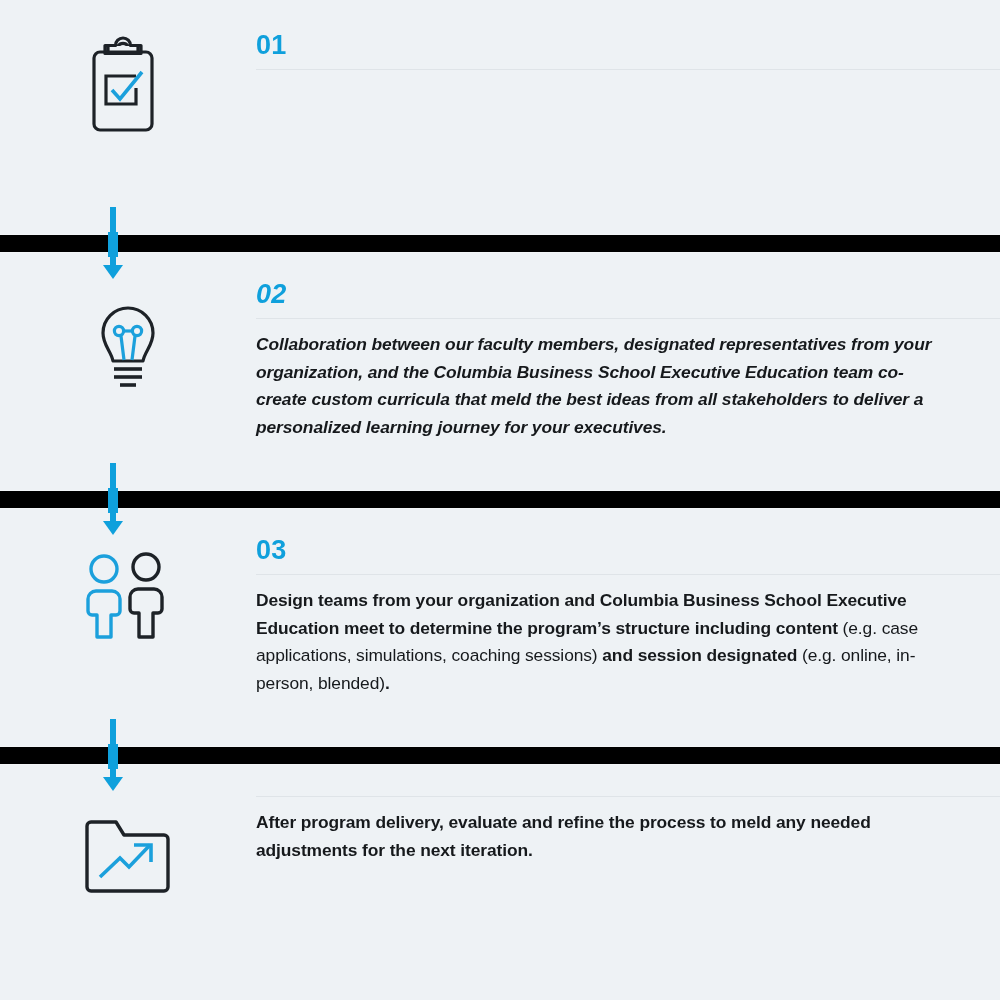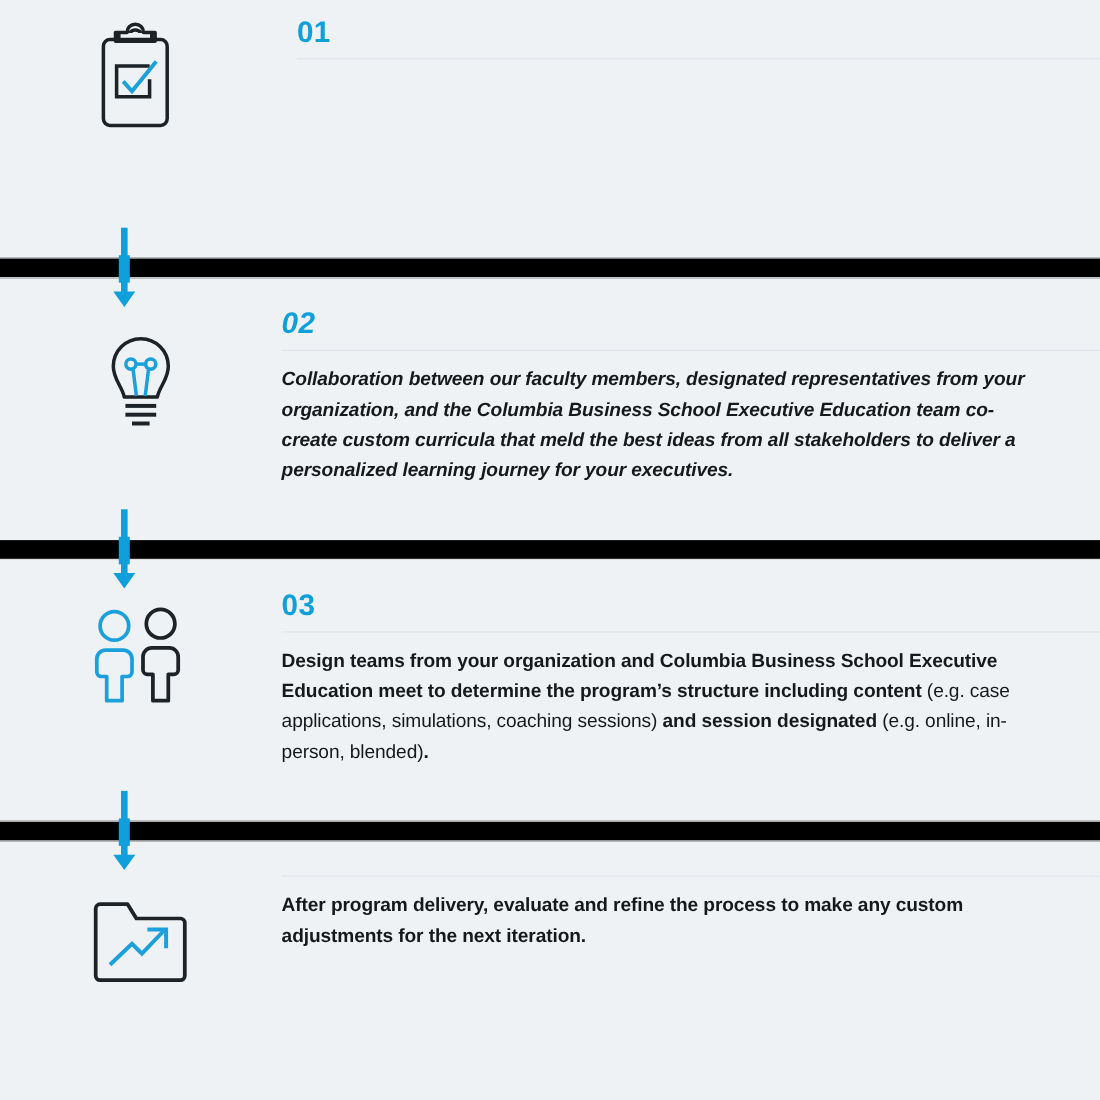--- a/index.html
+++ b/index.html
@@ -69,21 +69,21 @@
   .arrow-wrap {
     position:absolute;
     width:26px;
     left:100px;
   }
   .arrow-wrap svg { display:block; overflow:visible; }
 </style>
 </head>
 <body>
 
-<div class="step" id="step-1" style="top:12px;gap:14px;">
+<div class="step" id="step-1" style="top:28px;">
   <div class="icon-col">
     <div class="icon-box">
       <svg viewBox="0 0 112 104">
         <rect x="22" y="12" width="58" height="78" rx="6" ry="6" fill="none" stroke="#1d2227" stroke-width="3.2"></rect>
         <path d="M36 12 L36 6 L46 6 A6 6 0 0 1 56 6 L66 6 L66 12 Z" fill="none" stroke="#1d2227" stroke-width="3.2" stroke-linejoin="miter"></path>
         <rect x="36" y="6" width="30" height="7" fill="#eef2f5" stroke="none"></rect>
         <path d="M36 6 L36 12 L66 12 L66 6" fill="none" stroke="#1d2227" stroke-width="3.2"></path>
         <path d="M33 5.5 L43.5 5.5 A6.2 6.2 0 0 1 58.5 5.5 L69 5.5 L69 13.5 L33 13.5 Z" fill="none" stroke="#1d2227" stroke-width="3.2" stroke-linejoin="round"></path>
         <path d="M64 36 L34 36 L34 64 L64 64 L64 48" fill="none" stroke="#1d2227" stroke-width="3.2" stroke-linejoin="miter" stroke-linecap="butt"></path>
         <path d="M40 50 L48 59 L70 32" fill="none" stroke="#1ba0dc" stroke-width="3.6" stroke-linecap="butt" stroke-linejoin="miter"></path>
@@ -183,16 +183,16 @@
       <svg viewBox="0 0 112 104">
         <path d="M15 25 A4 4 0 0 1 19 21 L44 21 L52 34 L92 34 A4 4 0 0 1 96 38 L96 86 A4 4 0 0 1 92 90 L19 90 A4 4 0 0 1 15 86 Z" fill="none" stroke="#1d2227" stroke-width="3.4" stroke-linejoin="round"></path>
         <path d="M28 76 L48 57 L57 66 L78 44" fill="none" stroke="#1ba0dc" stroke-width="3.6" stroke-linejoin="miter" stroke-linecap="butt"></path>
         <path d="M62 44 L79 44 L79 61" fill="none" stroke="#1ba0dc" stroke-width="3.6" stroke-linejoin="miter"></path>
       </svg>
     </div>
   </div>
   <div class="text-col">
     <div class="divider"></div>
     <div class="step-body">
-      <span>After program delivery, evaluate and refine the process to make any custom adjustments for the next iteration.</span>
+      <span>After program delivery, evaluate and refine the process to meld any needed adjustments for the next iteration.</span>
     </div>
   </div>
 </div>
 
 </body></html>

